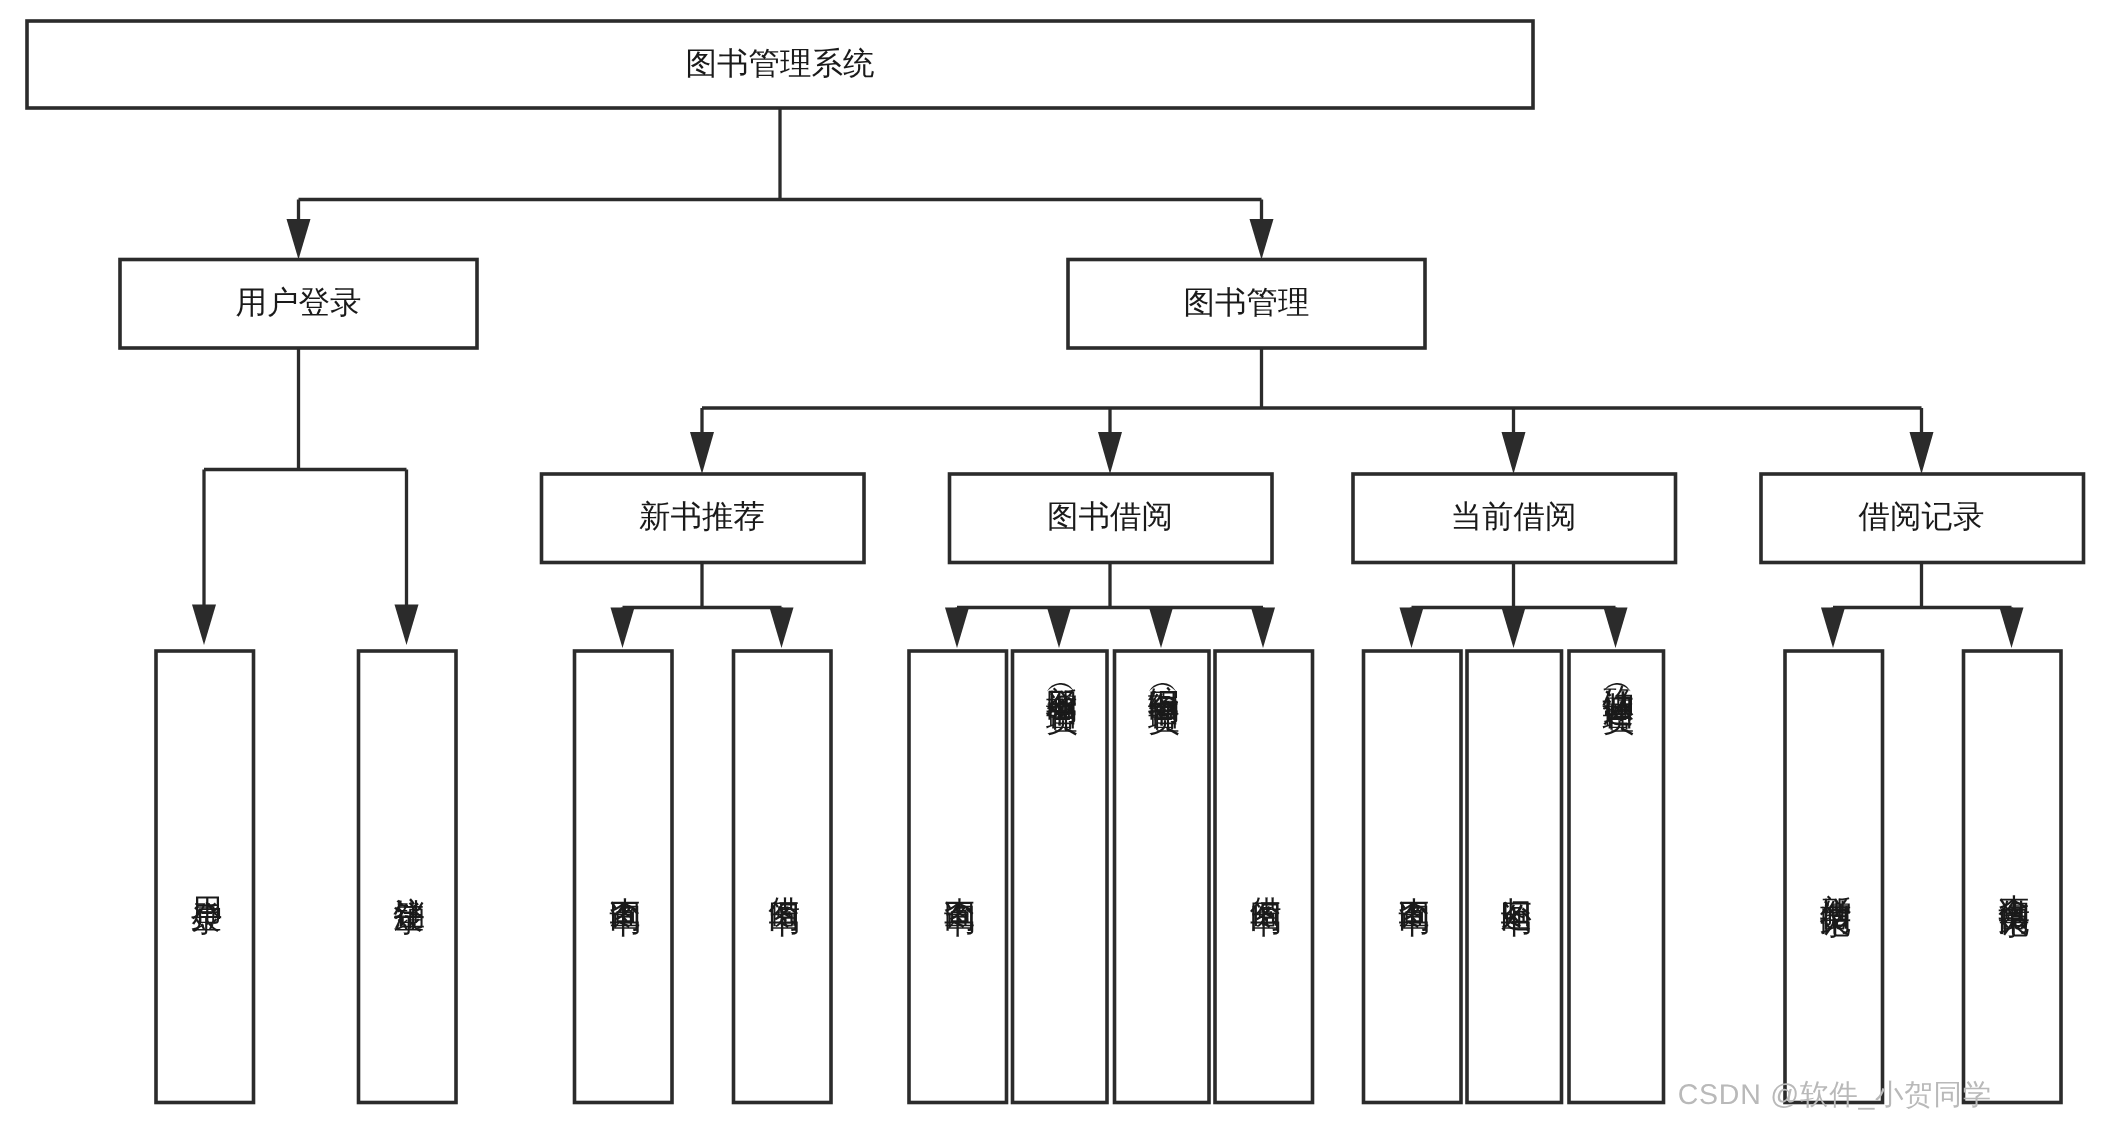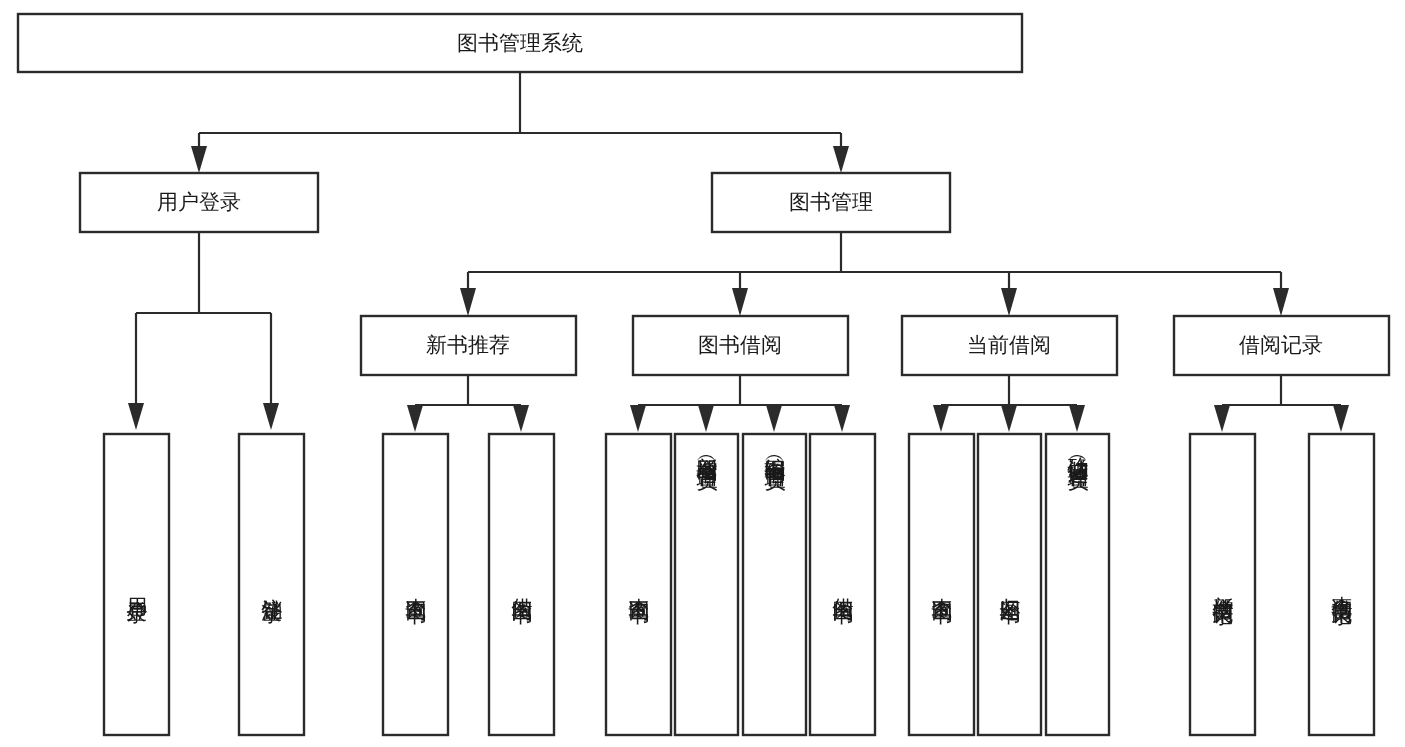--- a/index.html
+++ b/index.html
@@ -257,13 +257,14 @@
     <span class="leaf-label">确认归还（管理员）</span>
   </div>
 
   <div class="leaf-label-wrap" style="left:1190px; top:434px; width:65px; height:301px;">
     <span class="leaf-label">新增借阅记录</span>
   </div>
   <div class="leaf-label-wrap" style="left:1309px; top:434px; width:65px; height:301px;">
     <span class="leaf-label">查询借阅记录</span>
   </div>
 
+  <div class="watermark">CSDN @软件_小贺同学</div>
 </div>
 
 </body></html>

